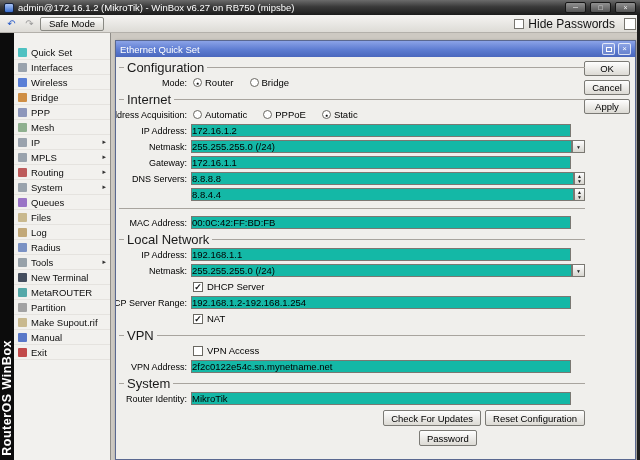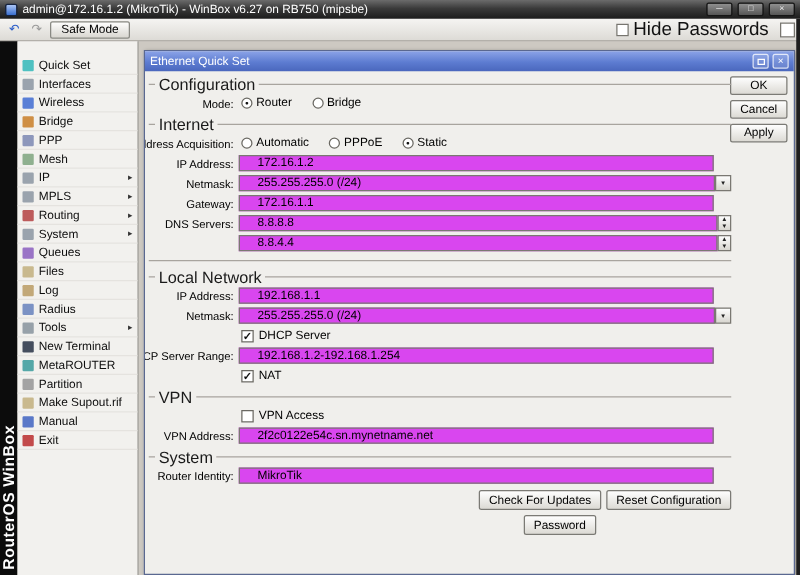--- a/index.html
+++ b/index.html
@@ -21,21 +21,21 @@
   
   .toolbar { position: absolute; left: 0; top: 15px; width: 640px; height: 18px;
     background: linear-gradient(#f5f4f2, #dddbd6); border-bottom: 1px solid #b3b0aa;
     display: flex; align-items: center; gap: 3px; padding: 0 4px; }
   .nav-btn { width: 15px; height: 14px; border: none; background: transparent; font-size: 10px;
     line-height: 13px; padding: 0; }
   .nav-undo { color: #2a5cc8; }
   .nav-redo { color: #9a9a9a; }
   .safe-mode-btn { height: 14px; padding: 0 8px; font-size: 9.5px; border: 1px solid #898983;
     border-radius: 2px; background: linear-gradient(#fdfdfc, #d9d7d1); }
-  .hp-wrap { margin-left: auto; display: flex; align-items: center; gap: 4px; font-size: 15px; color: #111; }
+  .hp-wrap { margin-left: auto; display: flex; align-items: center; gap: 4px; font-size: 12px; color: #111; }
   .cb-small { width: 10px; height: 10px; border: 1px solid #77756f; background: #ffffff; flex: none;
     font-size: 8px; line-height: 9px; text-align: center; }
   .corner-box { width: 12px; height: 12px; border: 1px solid #77756f; background: #ffffff; margin-left: 5px; }
 
   
   .main { position: absolute; left: 0; top: 33px; width: 640px; height: 427px; background: #cdc9c2; }
 
   .brand-strip { position: absolute; left: 0; top: 0; width: 14px; height: 427px; background: #0c0c0c; }
   .brand-text { position: absolute; left: 0; bottom: 4px; color: #ffffff; font-weight: bold;
     font-size: 12.5px; letter-spacing: 0.5px; writing-mode: vertical-rl; transform: rotate(180deg);
@@ -75,22 +75,22 @@
   .sline { height: 1px; background: #a8a49e; }
   .sline.pre { width: 5px; flex: none; }
   .sline.post { flex: 1; }
   .stext { font-size: 13px; color: #1a1a1a; white-space: nowrap; }
 
   .row { display: flex; align-items: center; height: 13px; margin-bottom: 3px; width: 452px; }
   .row.wide { width: 466px; }
   .row.gap-top { margin-top: 3px; }
   .lab { width: 72px; flex: none; display: flex; justify-content: flex-end; align-items: center;
     padding-right: 4px; font-size: 9px; color: #000; white-space: nowrap; overflow: visible; }
-  .txt { flex: 1; height: 13px; border: 1px solid #7a7872; background: #d946ef; font-size: 9.5px;
-    padding: 0 14px; color: #000; }
+  .txt { flex: 1; height: 13px; border: 1px solid #7a7872; background: #14b8a6; font-size: 9.5px;
+    padding: 0 0; color: #000; }
   .dd { width: 13px; height: 13px; flex: none; border: 1px solid #7a7872;
     background: linear-gradient(#fdfdfd, #d8d6d0); font-size: 5px; color: #222; padding: 0;
     display: flex; align-items: center; justify-content: center; }
   .spin { width: 11px; height: 13px; flex: none; border: 1px solid #7a7872;
     background: linear-gradient(#fdfdfd, #d8d6d0); padding: 0; display: flex; flex-direction: column;
     align-items: center; justify-content: center; }
   .sg { font-size: 5px; line-height: 5px; color: #222; }
 
   .rgroup { display: flex; gap: 16px; padding-left: 2px; }
   .ropt { display: flex; align-items: center; gap: 3px; font-size: 9.5px; cursor: pointer; }
@@ -338,20 +338,24 @@
           <span class="lab"></span>
           <input class="txt" type="text" value="8.8.4.4" style="">
           <button class="spin">
             <span class="sg">▲</span>
             <span class="sg">▼</span>
           </button>
         </div>
 
         <div class="hsep"></div>
 
+        <div class="row">
+          <span class="lab">MAC Address:</span>
+          <input class="txt" type="text" value="00:0C:42:FF:BD:FB" style="">
+        </div>
 
         <div class="sect">
           <span class="sline pre"></span>
           <span class="stext">Local Network</span>
           <span class="sline post"></span>
         </div>
 
         <div class="row">
           <span class="lab">IP Address:</span>
           <input class="txt" type="text" value="192.168.1.1" style="">

